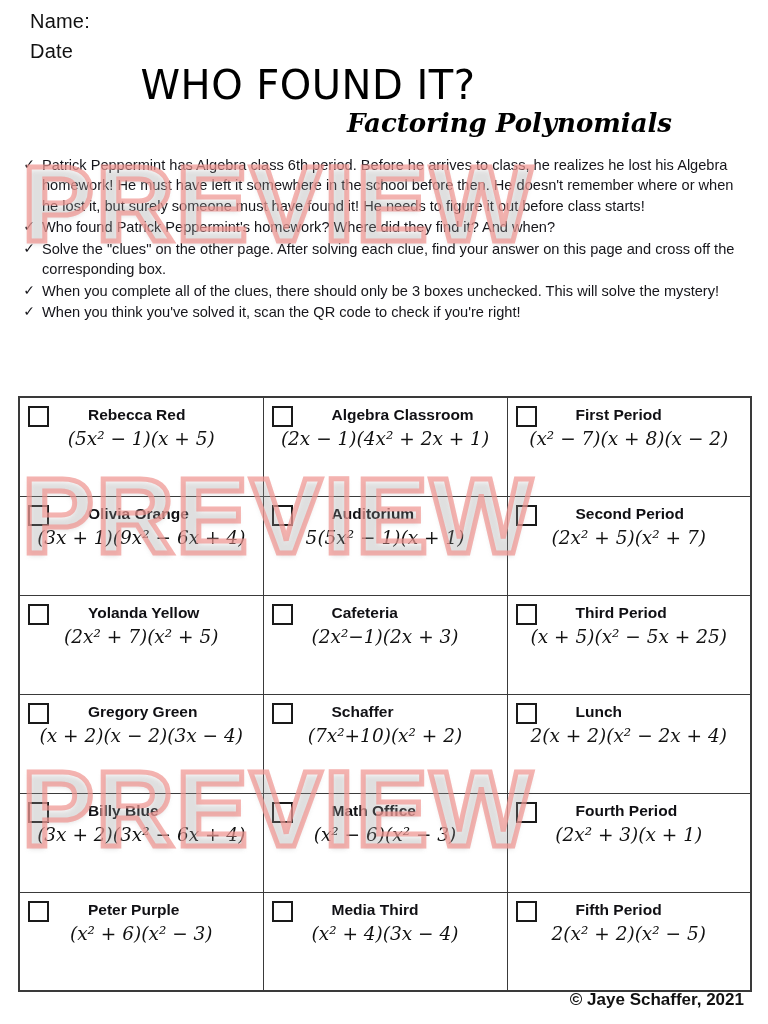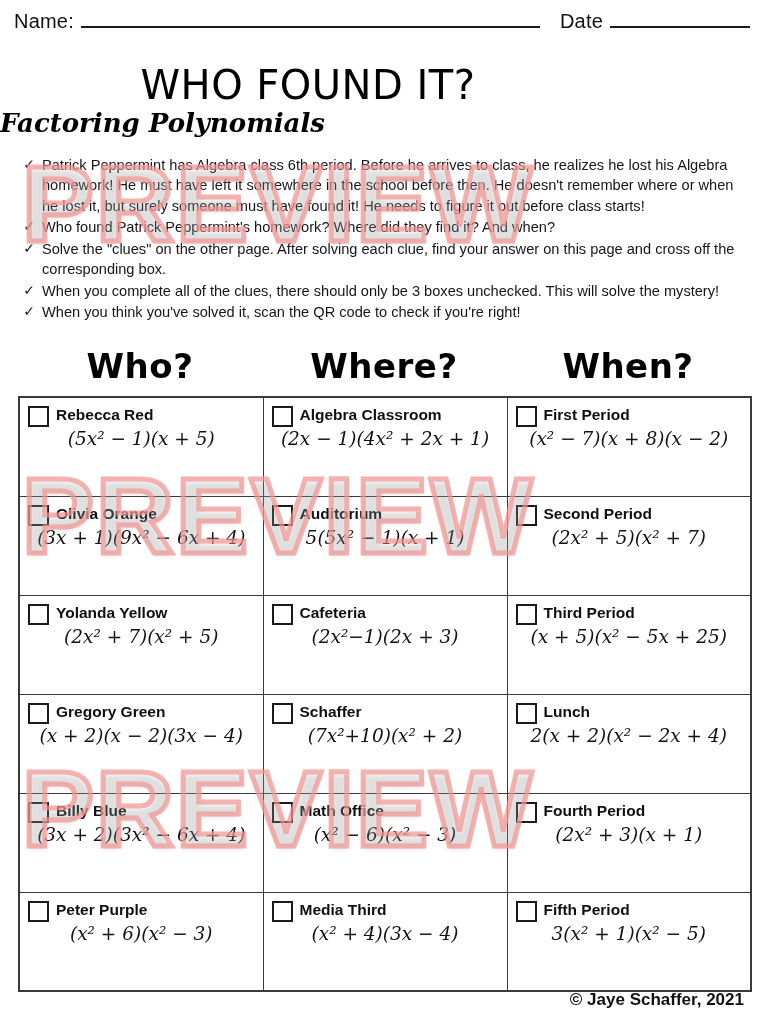--- a/index.html
+++ b/index.html
@@ -28,20 +28,21 @@
   .namedate {
     position: absolute;
     top: 10px;
     left: 14px;
     right: 14px;
     height: 32px;
     display: flex;
     align-items: baseline;
     font-size: 20px;
     letter-spacing: 0.2px;
+    flex-direction: column;
   }
   .nd-label { white-space: nowrap; }
   .nd-rule {
     flex: 1 1 auto;
     border-bottom: 2px solid #1a1a1a;
     margin: 0 4px 5px 7px;
     height: 1px;
   }
   .nd-rule.short { flex: 0 0 140px; }
   .nd-label.date { margin-left: 16px; }
@@ -57,21 +58,21 @@
     font-weight: 400;
     letter-spacing: 0.5px;
     font-family: "DejaVu Sans", sans-serif;
     color: #000;
   }
   .subtitle {
     position: absolute;
     top: 108px;
     left: 0;
     width: 672px;
-    text-align: left;
+    text-align: right;
     font-size: 26px;
     font-weight: 600;
     font-family: "DejaVu Serif", serif;
     font-style: italic;
     color: #000;
   }
 
   
   .instructions {
     position: absolute;
@@ -152,20 +153,21 @@
     border: 2px solid #1a1a1a;
     background: #fff;
     margin-top: 1px;
   }
   .cell-label {
     font-size: 15.5px;
     font-weight: 700;
     line-height: 1.15;
     color: #101014;
     padding-top: 1px;
+    margin-left: 32px;
   }
   .cell-expr {
     margin-top: 1px;
     text-align: center;
     font-size: 18.5px;
     font-family: "DejaVu Serif", serif;
     font-style: italic;
     color: #111;
     white-space: nowrap;
   }
@@ -239,25 +241,20 @@
     <div class="ins-row">
       <span class="ins-check">✓</span>
       <span class="ins-text">When you complete all of the clues, there should only be 3 boxes unchecked. This will solve the mystery!</span>
     </div>
     <div class="ins-row">
       <span class="ins-check">✓</span>
       <span class="ins-text">When you think you've solved it, scan the QR code to check if you're right!</span>
     </div>
   </div>
 
-  <div class="colheads">
-    <div class="colhead">Who?</div>
-    <div class="colhead">Where?</div>
-    <div class="colhead">When?</div>
-  </div>
 
   <div class="grid">
 
     <div class="grow">
       <div class="gcell">
         <div class="cell-head">
           <span class="checkbox"></span>
           <span class="cell-label">Rebecca Red</span>
         </div>
         <div class="cell-expr">(5x² − 1)(x + 5)</div>
@@ -387,21 +384,21 @@
           <span class="checkbox"></span>
           <span class="cell-label">Media Third</span>
         </div>
         <div class="cell-expr">(x² + 4)(3x − 4)</div>
       </div>
       <div class="gcell">
         <div class="cell-head">
           <span class="checkbox"></span>
           <span class="cell-label">Fifth Period</span>
         </div>
-        <div class="cell-expr">3(x² + 1)(x² − 5)</div>
+        <div class="cell-expr">2(x² + 2)(x² − 5)</div>
       </div>
     </div>
 
   </div>
 
   <div class="footer">© Jaye Schaffer, 2021</div>
 
   <div class="wm-layer">
     <div class="wm wm-1">PREVIEW</div>
     <div class="wm wm-2">PREVIEW</div>

